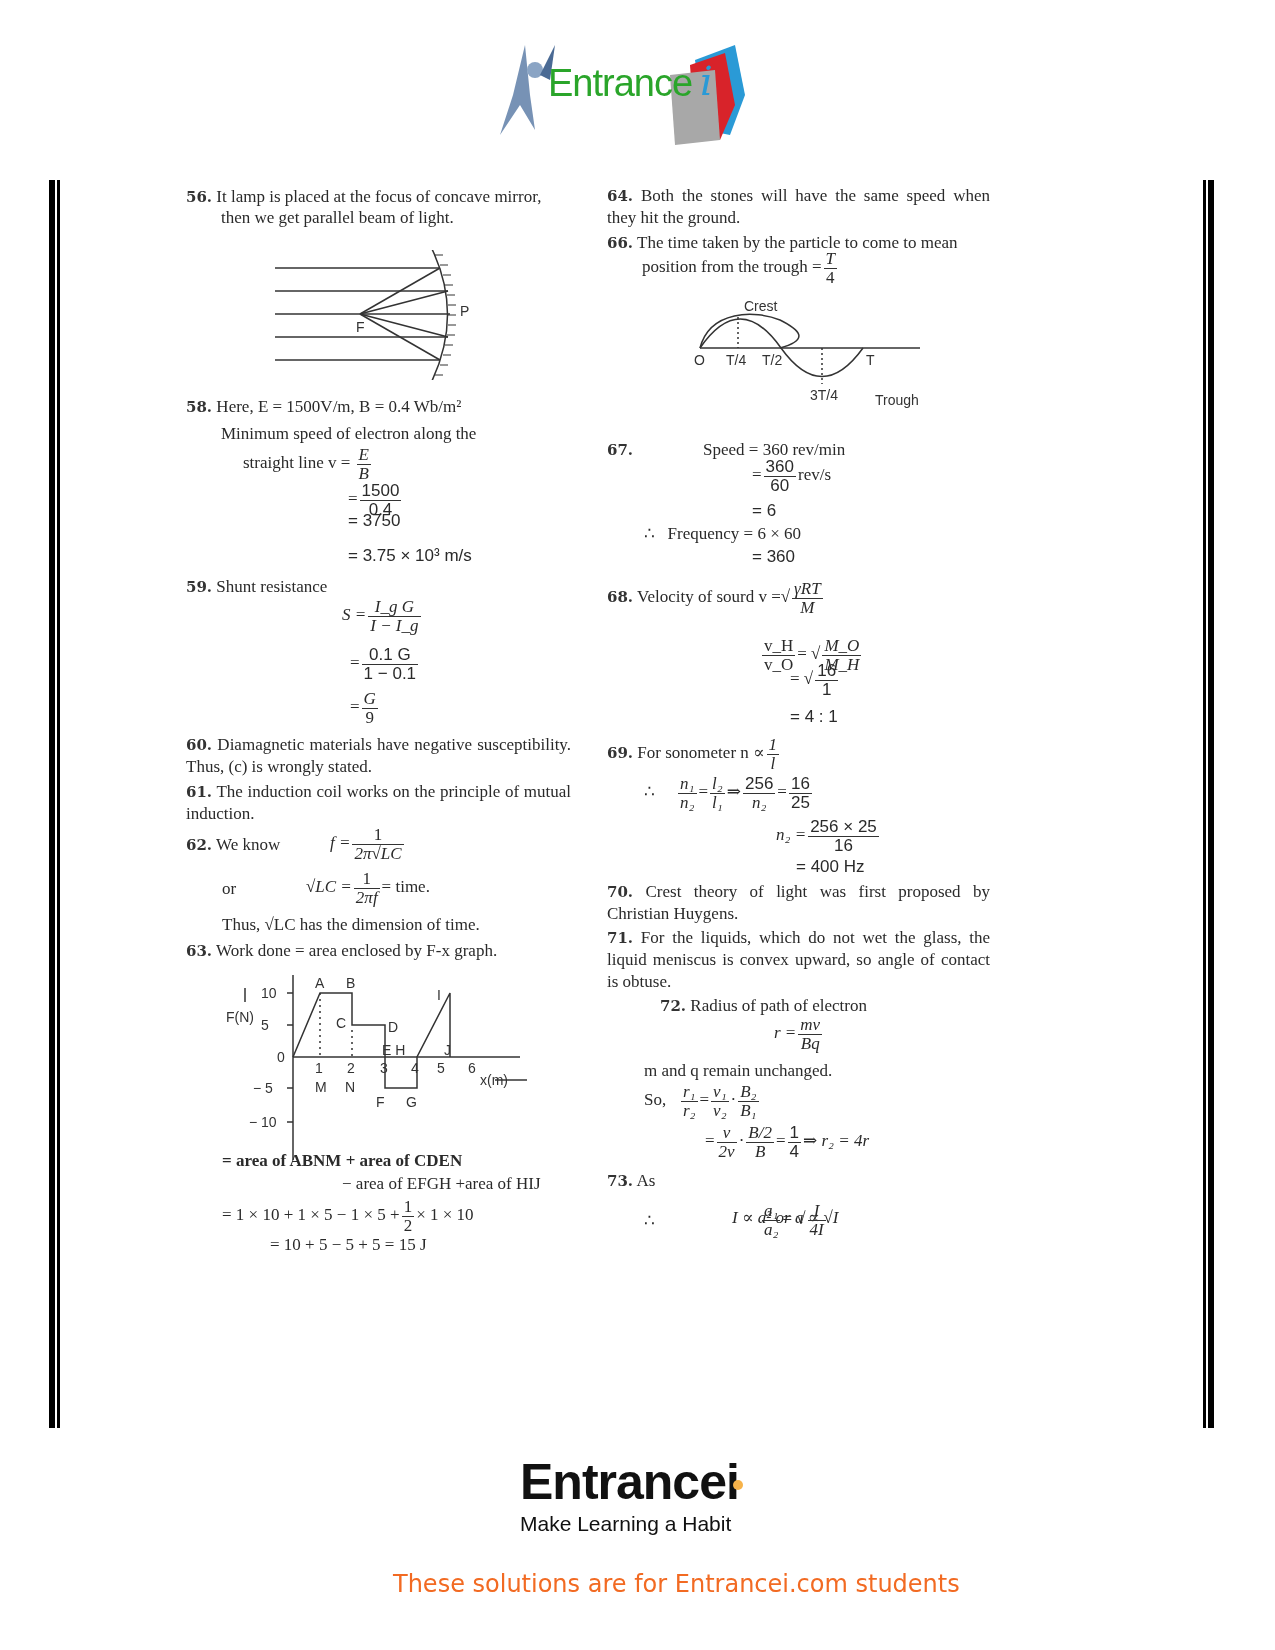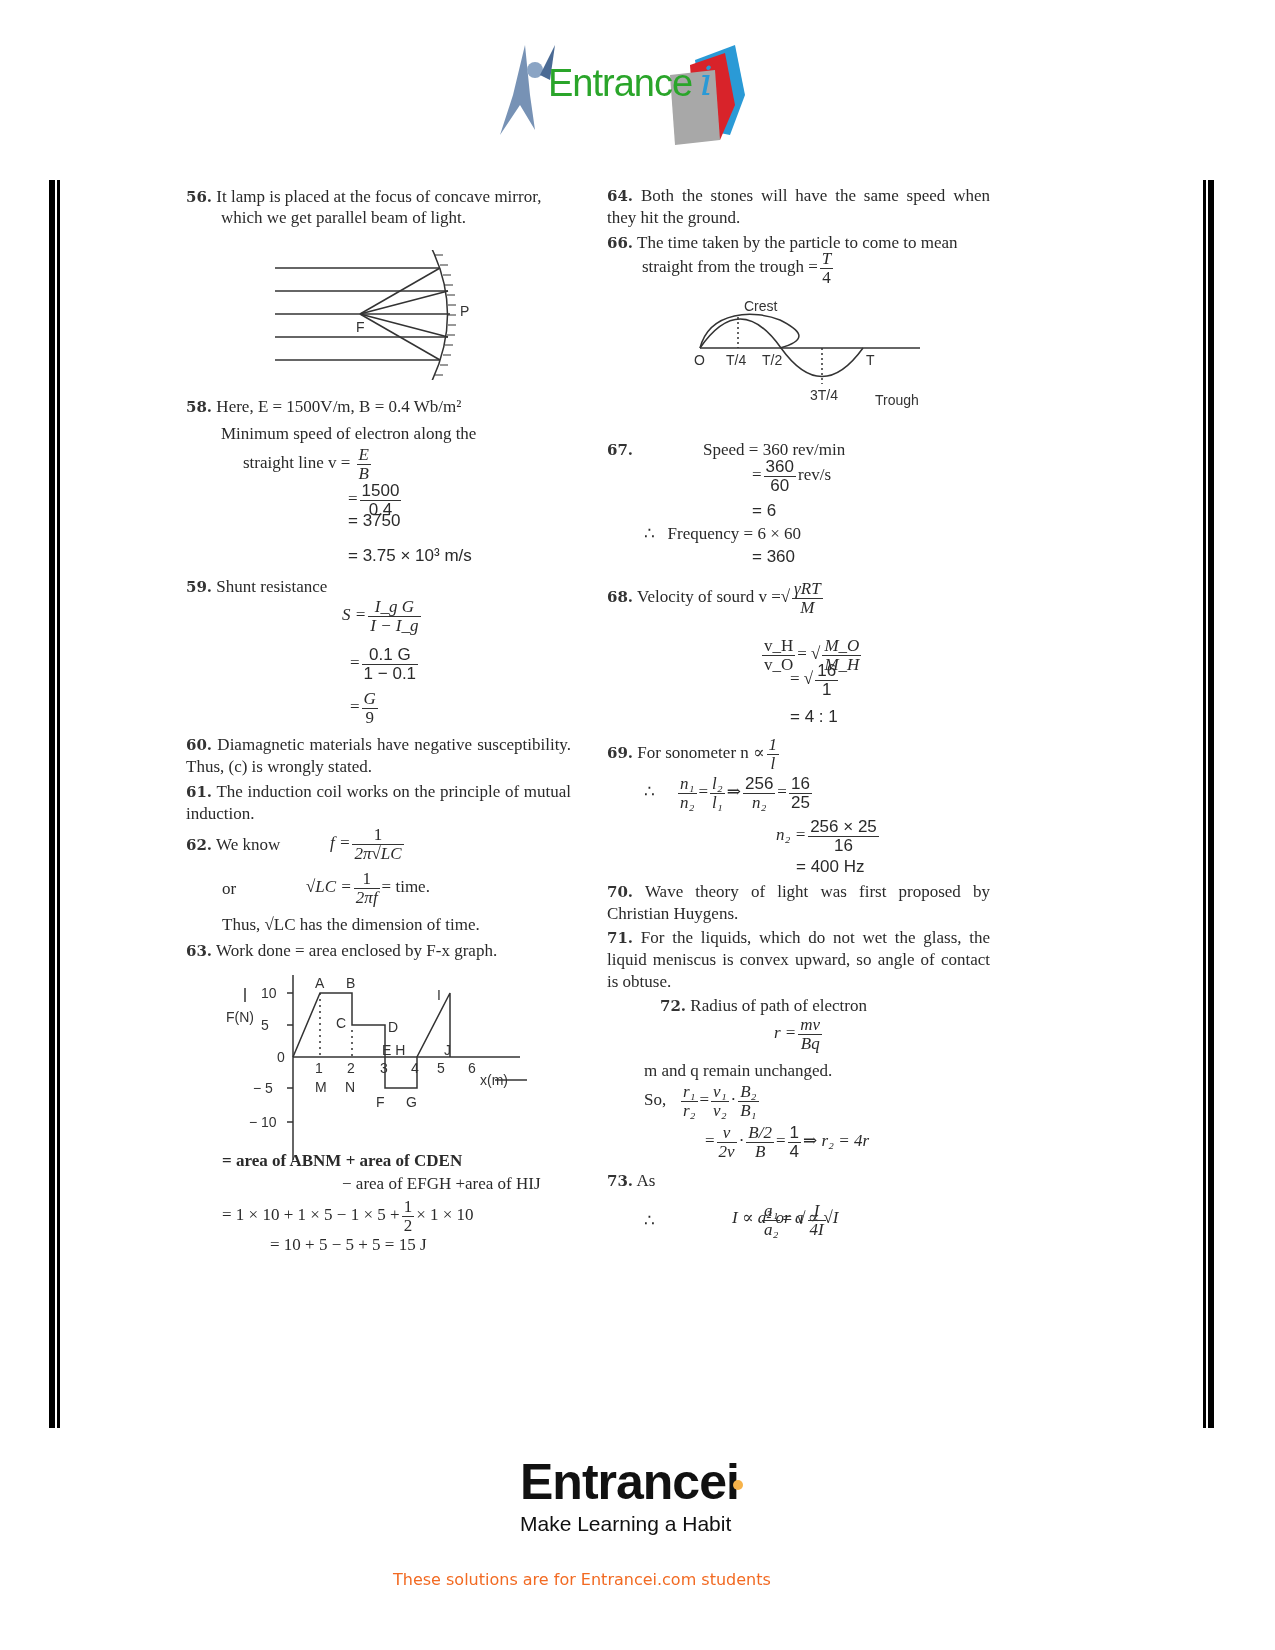--- a/index.html
+++ b/index.html
@@ -18,21 +18,21 @@
   .frac { display: inline-block; vertical-align: middle; text-align: center; line-height: 18px; margin: 0 2px; }
   .frac > span { display: block; padding: 0 2px; }
   .frac > span.top { border-bottom: 1px solid #333; }
   .justify { white-space: normal; text-align: justify; width: 365px; }
 
   .logo-top { position: absolute; left: 495px; top: 35px; width: 270px; height: 110px; }
   .logo-word { position: absolute; left: 548px; top: 62px; font-family: "Liberation Sans", sans-serif; font-size: 38px; color: #2aa52a; letter-spacing: -1px; }
   .footer-brand { position: absolute; left: 520px; top: 1453px; font-family: "Liberation Sans", "DejaVu Sans", sans-serif; font-weight: bold; font-size: 50px; color: #111; letter-spacing: -1px; }
   .footer-dot { position: absolute; left: 733px; top: 1480px; width: 10px; height: 10px; border-radius: 50%; background: #f7b34a; }
   .footer-tag { position: absolute; left: 520px; top: 1512px; font-family: "Liberation Sans", "DejaVu Sans", sans-serif; font-size: 21px; color: #111; }
-  .footer-note { position: absolute; left: 393px; top: 1570px; font-family: "DejaVu Sans", sans-serif; font-size: 16px; color: #f26a22; }
+  .footer-note { position: absolute; left: 393px; top: 1570px; font-family: "DejaVu Sans", sans-serif; font-size: 24px; color: #f26a22; }
 </style>
 </head>
 <body>
 
 <div class="side-bar-l"></div>
 <div class="side-bar-l2"></div>
 <div class="side-bar-r"></div>
 <div class="side-bar-r2"></div>
 
 <div class="logo-top">
@@ -45,21 +45,21 @@
     <path d="M175 40 L220 35 L225 105 L180 110 Z" fill="#a8a8a8"></path>
   </svg>
 </div>
 <div class="logo-word">Entrance</div>
 <div class="abs" style="left:700px;top:58px;font-family:'DejaVu Serif',serif;font-style:italic;font-size:40px;color:#2a9ad6;">i</div>
 
 <div class="txt" style="left:186px;top:186px;">
   <span class="num">56.</span>
   <span>It lamp is placed at the focus of concave mirror,</span>
 </div>
-<div class="txt" style="left:221px;top:207px;">which we get parallel beam of light.</div>
+<div class="txt" style="left:221px;top:207px;">then we get parallel beam of light.</div>
 
 <svg class="abs" style="left:270px;top:250px;" width="220" height="130">
   <g stroke="#333" stroke-width="1.5" fill="none">
     <line x1="5" y1="18" x2="170" y2="18"></line>
     <line x1="5" y1="41" x2="178" y2="41"></line>
     <line x1="5" y1="64" x2="180" y2="64"></line>
     <line x1="5" y1="87" x2="178" y2="87"></line>
     <line x1="5" y1="110" x2="170" y2="110"></line>
     <line x1="90" y1="64" x2="170" y2="18"></line>
     <line x1="90" y1="64" x2="178" y2="41"></line>
@@ -180,21 +180,21 @@
 
 <div class="txt justify" style="left:607px;top:185px;width:383px;">
   <span class="num">64.</span>
   <span>Both the stones will have the same speed when they hit the ground.</span>
 </div>
 
 <div class="txt" style="left:607px;top:232px;">
   <span class="num">66.</span>
   <span>The time taken by the particle to come to mean</span>
 </div>
-<div class="txt" style="left:642px;top:250px;"><span>straight from the trough =</span><span class="frac"><span class="top ital">T</span><span>4</span></span></div>
+<div class="txt" style="left:642px;top:250px;"><span>position from the trough =</span><span class="frac"><span class="top ital">T</span><span>4</span></span></div>
 
 <svg class="abs" style="left:680px;top:295px;" width="260" height="115">
   <g stroke="#333" stroke-width="1.5" fill="none">
     <line x1="20" y1="53" x2="240" y2="53"></line>
     <path d="M20 53 C 30 15, 75 15, 100 25 C 120 35, 130 45, 100 53"></path>
     <path d="M20 53 Q 60 -5 101 53 Q 142 110 183 53"></path>
     <line x1="58" y1="22" x2="58" y2="53" stroke-dasharray="2,3"></line>
     <line x1="142" y1="53" x2="142" y2="89" stroke-dasharray="2,3"></line>
   </g>
   <rect x="20" y="0" width="0" height="0" fill="none"></rect>
@@ -227,21 +227,21 @@
 <div class="txt" style="left:607px;top:736px;">
   <span class="num">69.</span>
   <span>For sonometer n ∝</span><span class="frac ital"><span class="top">1</span><span>l</span></span>
 </div>
 <div class="txt" style="left:644px;top:775px;"><span>∴</span>&nbsp;&nbsp;&nbsp;&nbsp;&nbsp;<span class="frac ital"><span class="top">n₁</span><span>n₂</span></span>=<span class="frac ital"><span class="top">l₂</span><span>l₁</span></span>⇒<span class="frac"><span class="top sans">256</span><span class="ital">n₂</span></span>=<span class="frac sans"><span class="top">16</span><span>25</span></span></div>
 <div class="txt" style="left:776px;top:818px;"><span class="ital">n₂ =</span><span class="frac sans"><span class="top">256 × 25</span><span>16</span></span></div>
 <div class="txt sans" style="left:796px;top:856px;">= 400 Hz</div>
 
 <div class="txt justify" style="left:607px;top:881px;width:383px;">
   <span class="num">70.</span>
-  <span>Wave theory of light was first proposed by Christian Huygens.</span>
+  <span>Crest theory of light was first proposed by Christian Huygens.</span>
 </div>
 
 <div class="txt justify" style="left:607px;top:927px;width:383px;">
   <span class="num">71.</span>
   <span>For the liquids, which do not wet the glass, the liquid meniscus is convex upward, so angle of contact is obtuse.</span>
 </div>
 
 <div class="txt" style="left:632px;top:995px;margin-left:28px;">
   <span class="num">72.</span>
   <span>Radius of path of electron</span>

